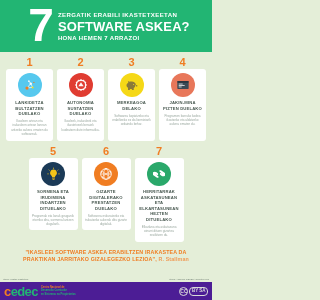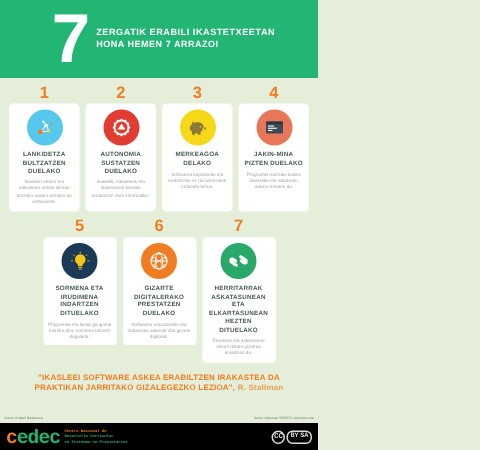--- a/index.html
+++ b/index.html
@@ -133,26 +133,25 @@
   }
   .credit-bar span {
     font-size:2.3px;
     color:#6e7d72;
     line-height:5px;
   }
   .footer {
     position:absolute;
     left:0; right:0; bottom:0;
     height:18px;
-    background:#000000;
+    background:#4c1d95;
     display:flex;
     align-items:center;
     justify-content:space-between;
     padding:0 4px;
-    font-family:Liberation Mono, monospace;
   }
   .logo-wrap { display:flex; align-items:center; }
   .logo-c {
     font-size:13px;
     font-weight:bold;
     line-height:13px;
     letter-spacing:-0.6px;
   }
   .logo-c .a { color:#f07d22; }
   .logo-c .b { color:#22b573; }
@@ -184,20 +183,21 @@
     font-size:4.5px; color:#d9d9d9; font-weight:bold; line-height:6px;
   }
 </style>
 </head>
 <body>
 
 <div class="header">
   <div class="big-seven">7</div>
   <div class="head-lines">
     <div class="head-top">ZERGATIK ERABILI IKASTETXEETAN</div>
+    <div class="head-mid">SOFTWARE ASKEA?</div>
     <div class="head-bot">HONA HEMEN 7 ARRAZOI</div>
   </div>
 </div>
 
 <div class="board">
 
   <div class="row">
 
     <div class="cell">
       <div class="num">1</div>

